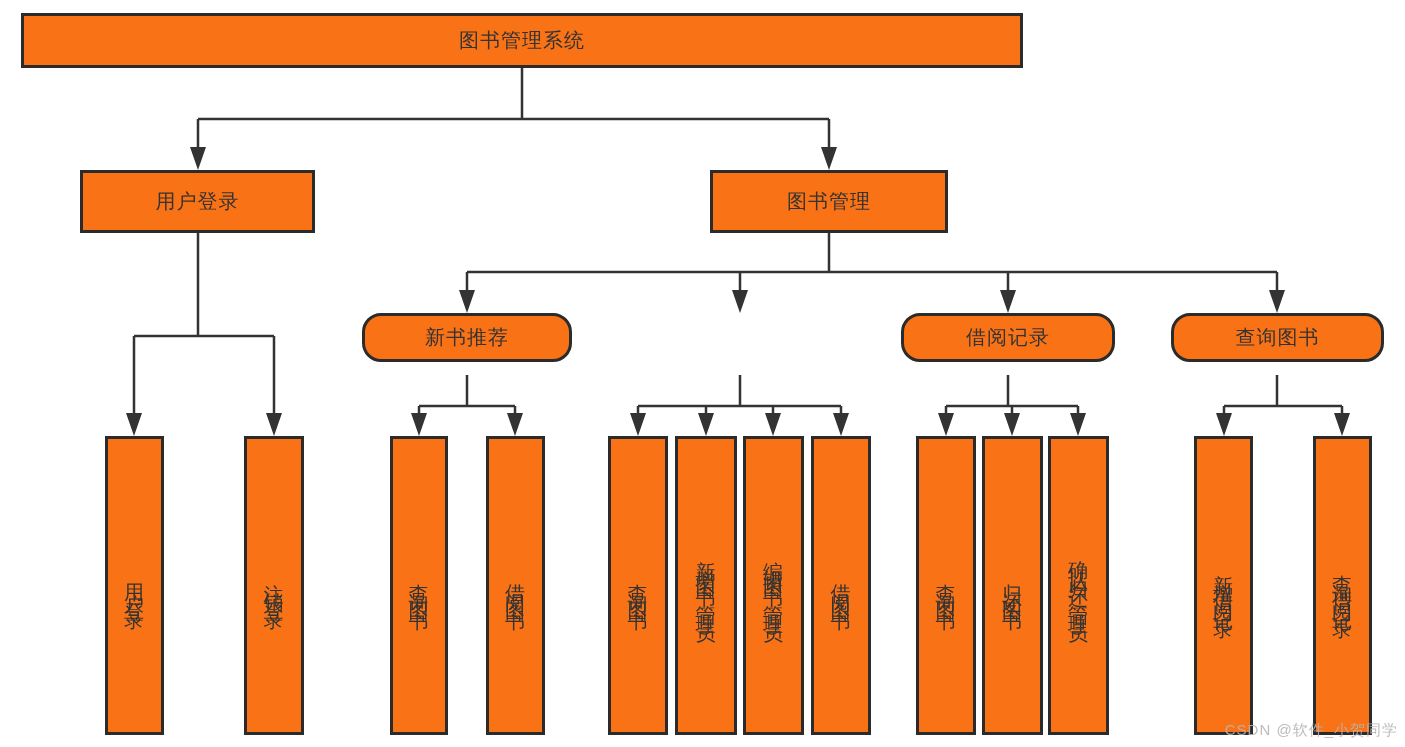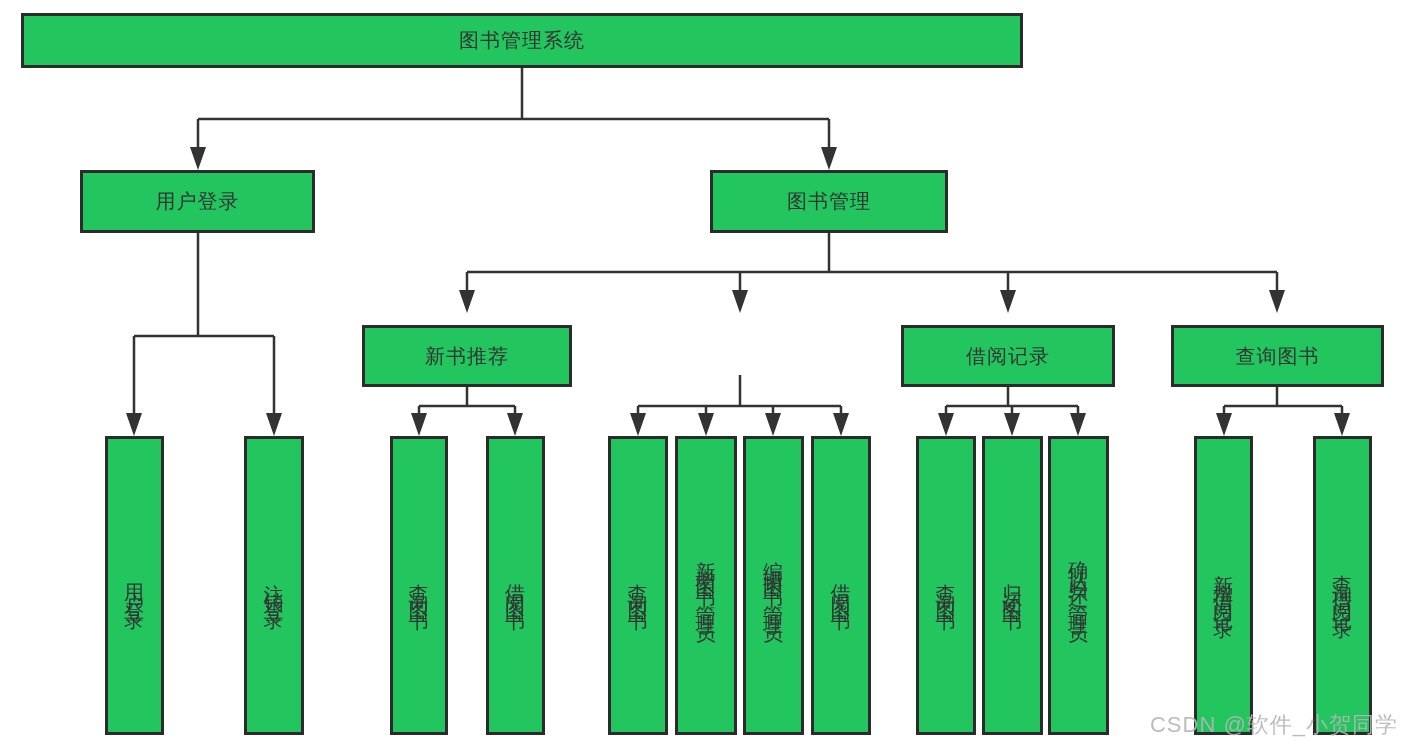--- a/index.html
+++ b/index.html
@@ -15,47 +15,47 @@
   .connectors {
     position: absolute;
     left: 0; top: 0;
     width: 1405px; height: 747px;
     pointer-events: none;
   }
   .box {
     position: absolute;
     box-sizing: border-box;
     border: 3px solid #2b2b2b;
-    background: #22c55e;
+    background: #f97316;
     display: flex;
     align-items: center;
     justify-content: center;
   }
   .hbox {
     font-size: 20px;
     letter-spacing: 1px;
     white-space: nowrap;
   }
   .root  { left: 21px;  top: 13px;  width: 1002px; height: 55px; }
   .lvl2  { top: 170px; height: 63px; }
-  .lvl3  { top: 325px; height: 62px; }
+  .lvl3  { top: 313px; height: 49px; border-radius: 19px; }
   .vbox  { top: 436px; height: 299px; }
   .vtext {
     writing-mode: vertical-rl;
     text-orientation: mixed;
     font-size: 20px;
     letter-spacing: 9px;
     line-height: 1.1;
     white-space: nowrap;
   }
   .watermark {
     position: absolute;
     right: 7px;
     bottom: 7px;
-    font-size: 22px;
+    font-size: 15px;
     letter-spacing: 1px;
     color: #b5b5b5;
     opacity: 0.9;
     white-space: nowrap;
     z-index: 5;
   }
 </style>
 </head>
 <body>
 

